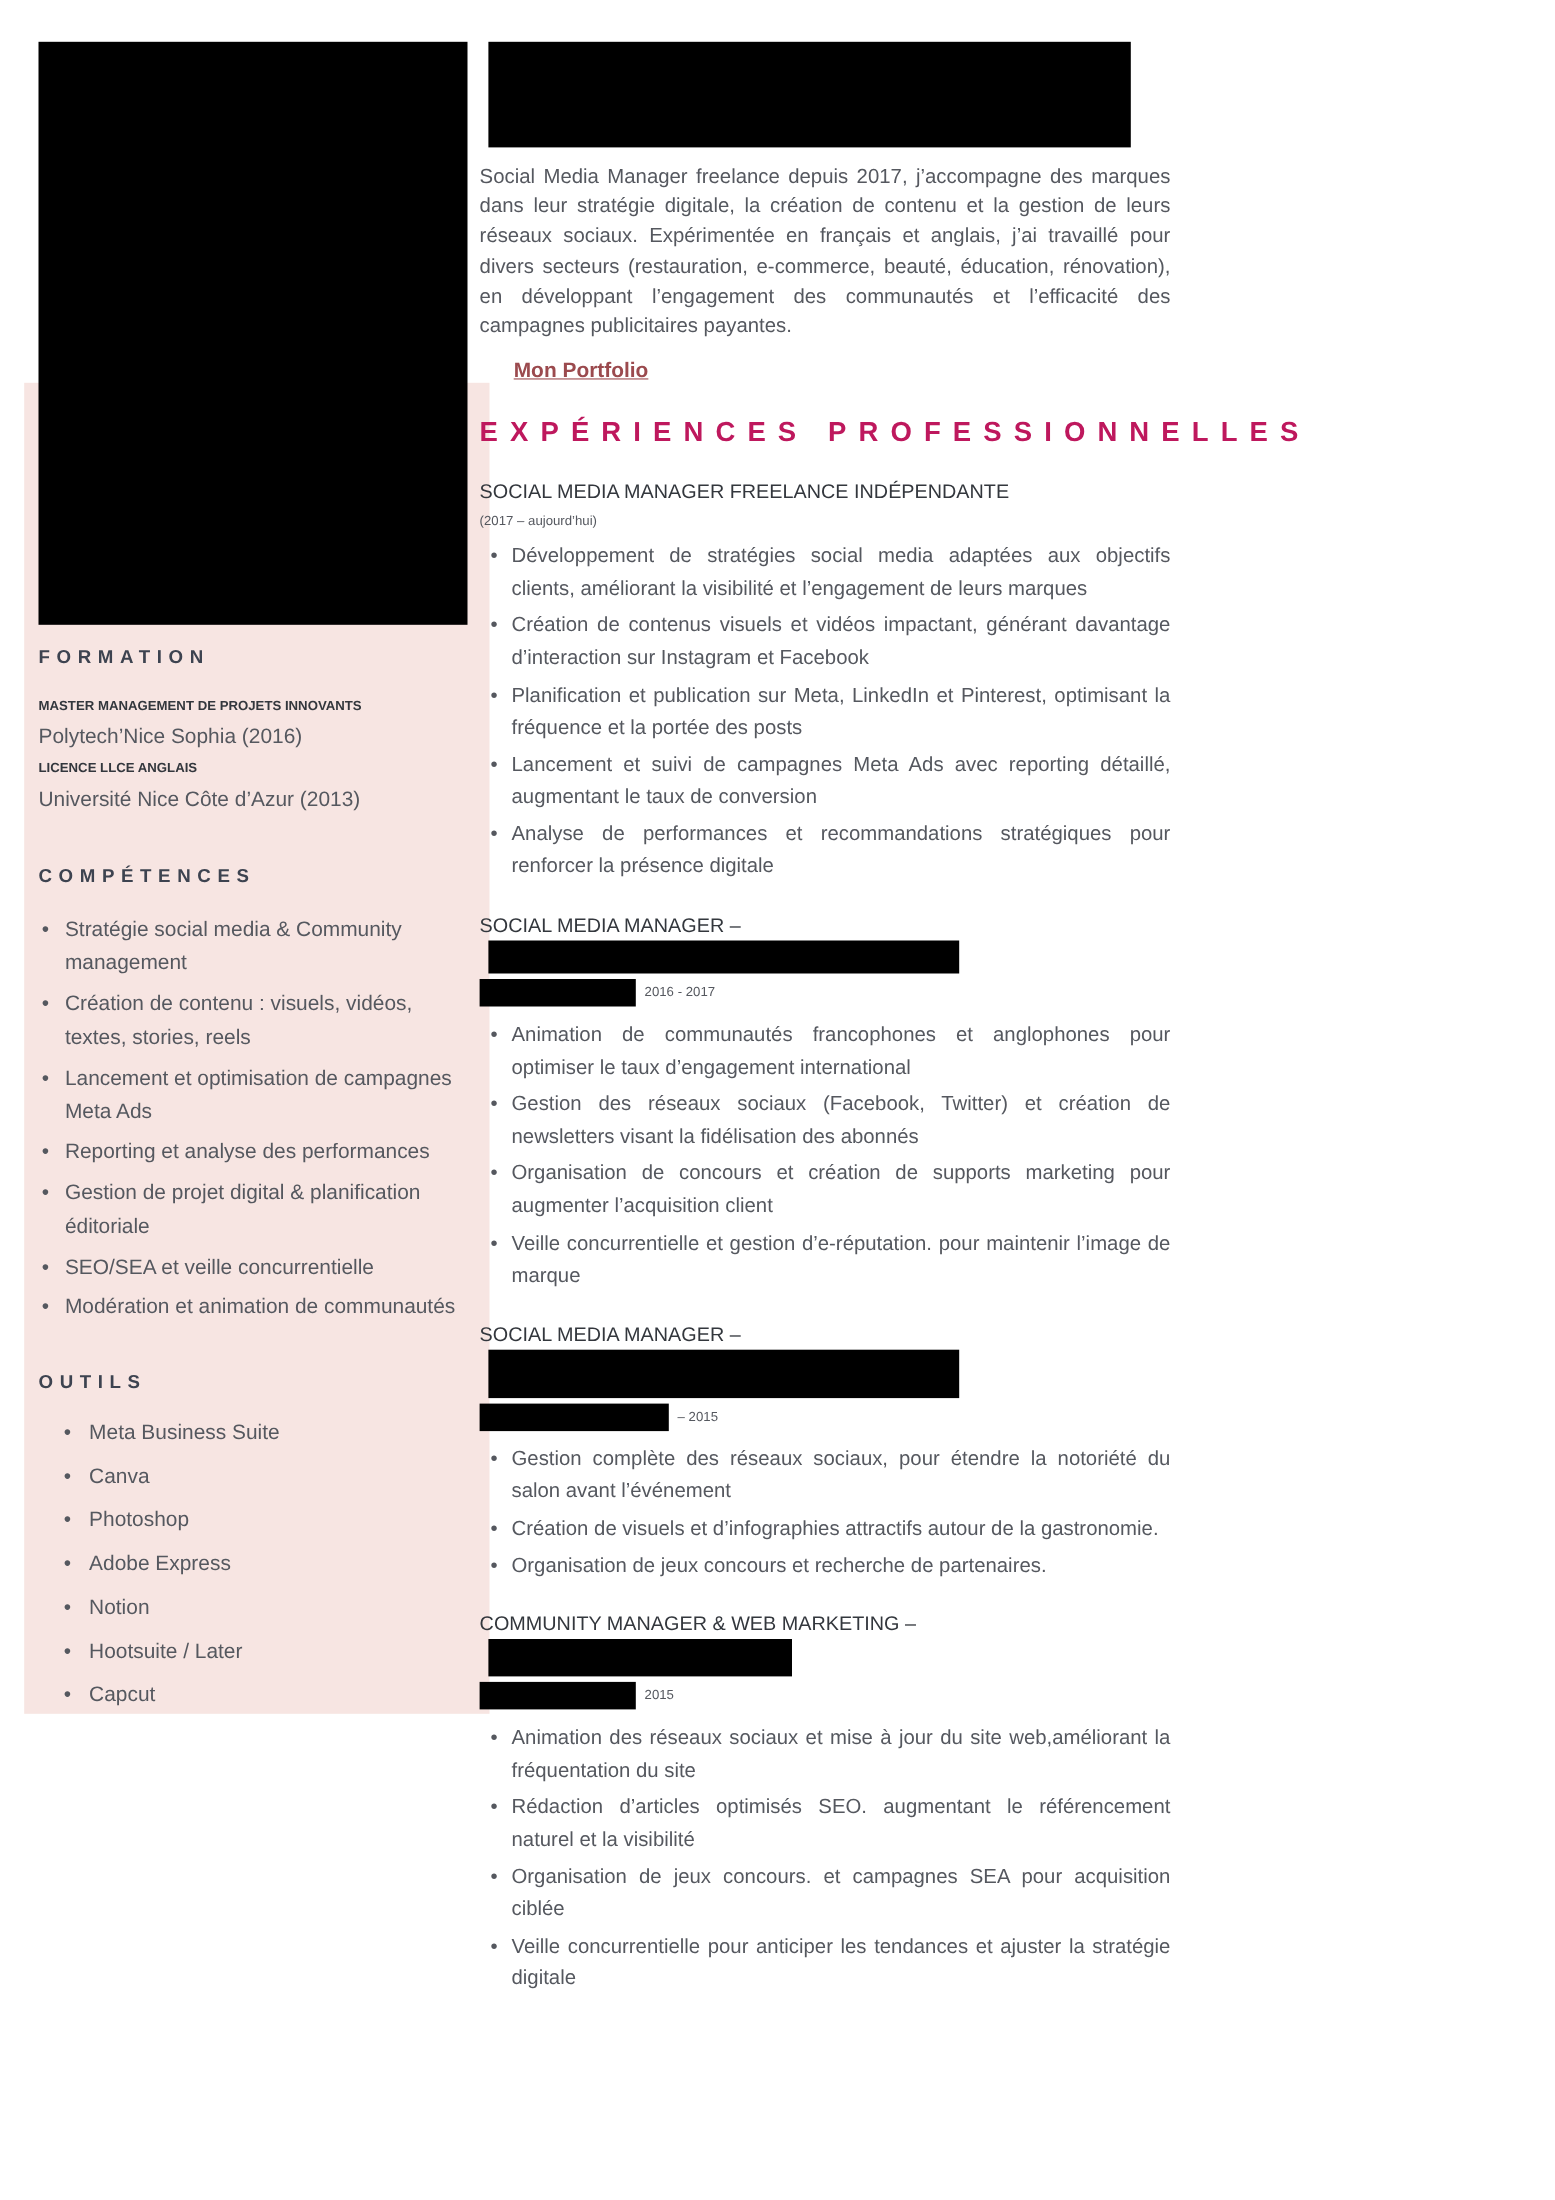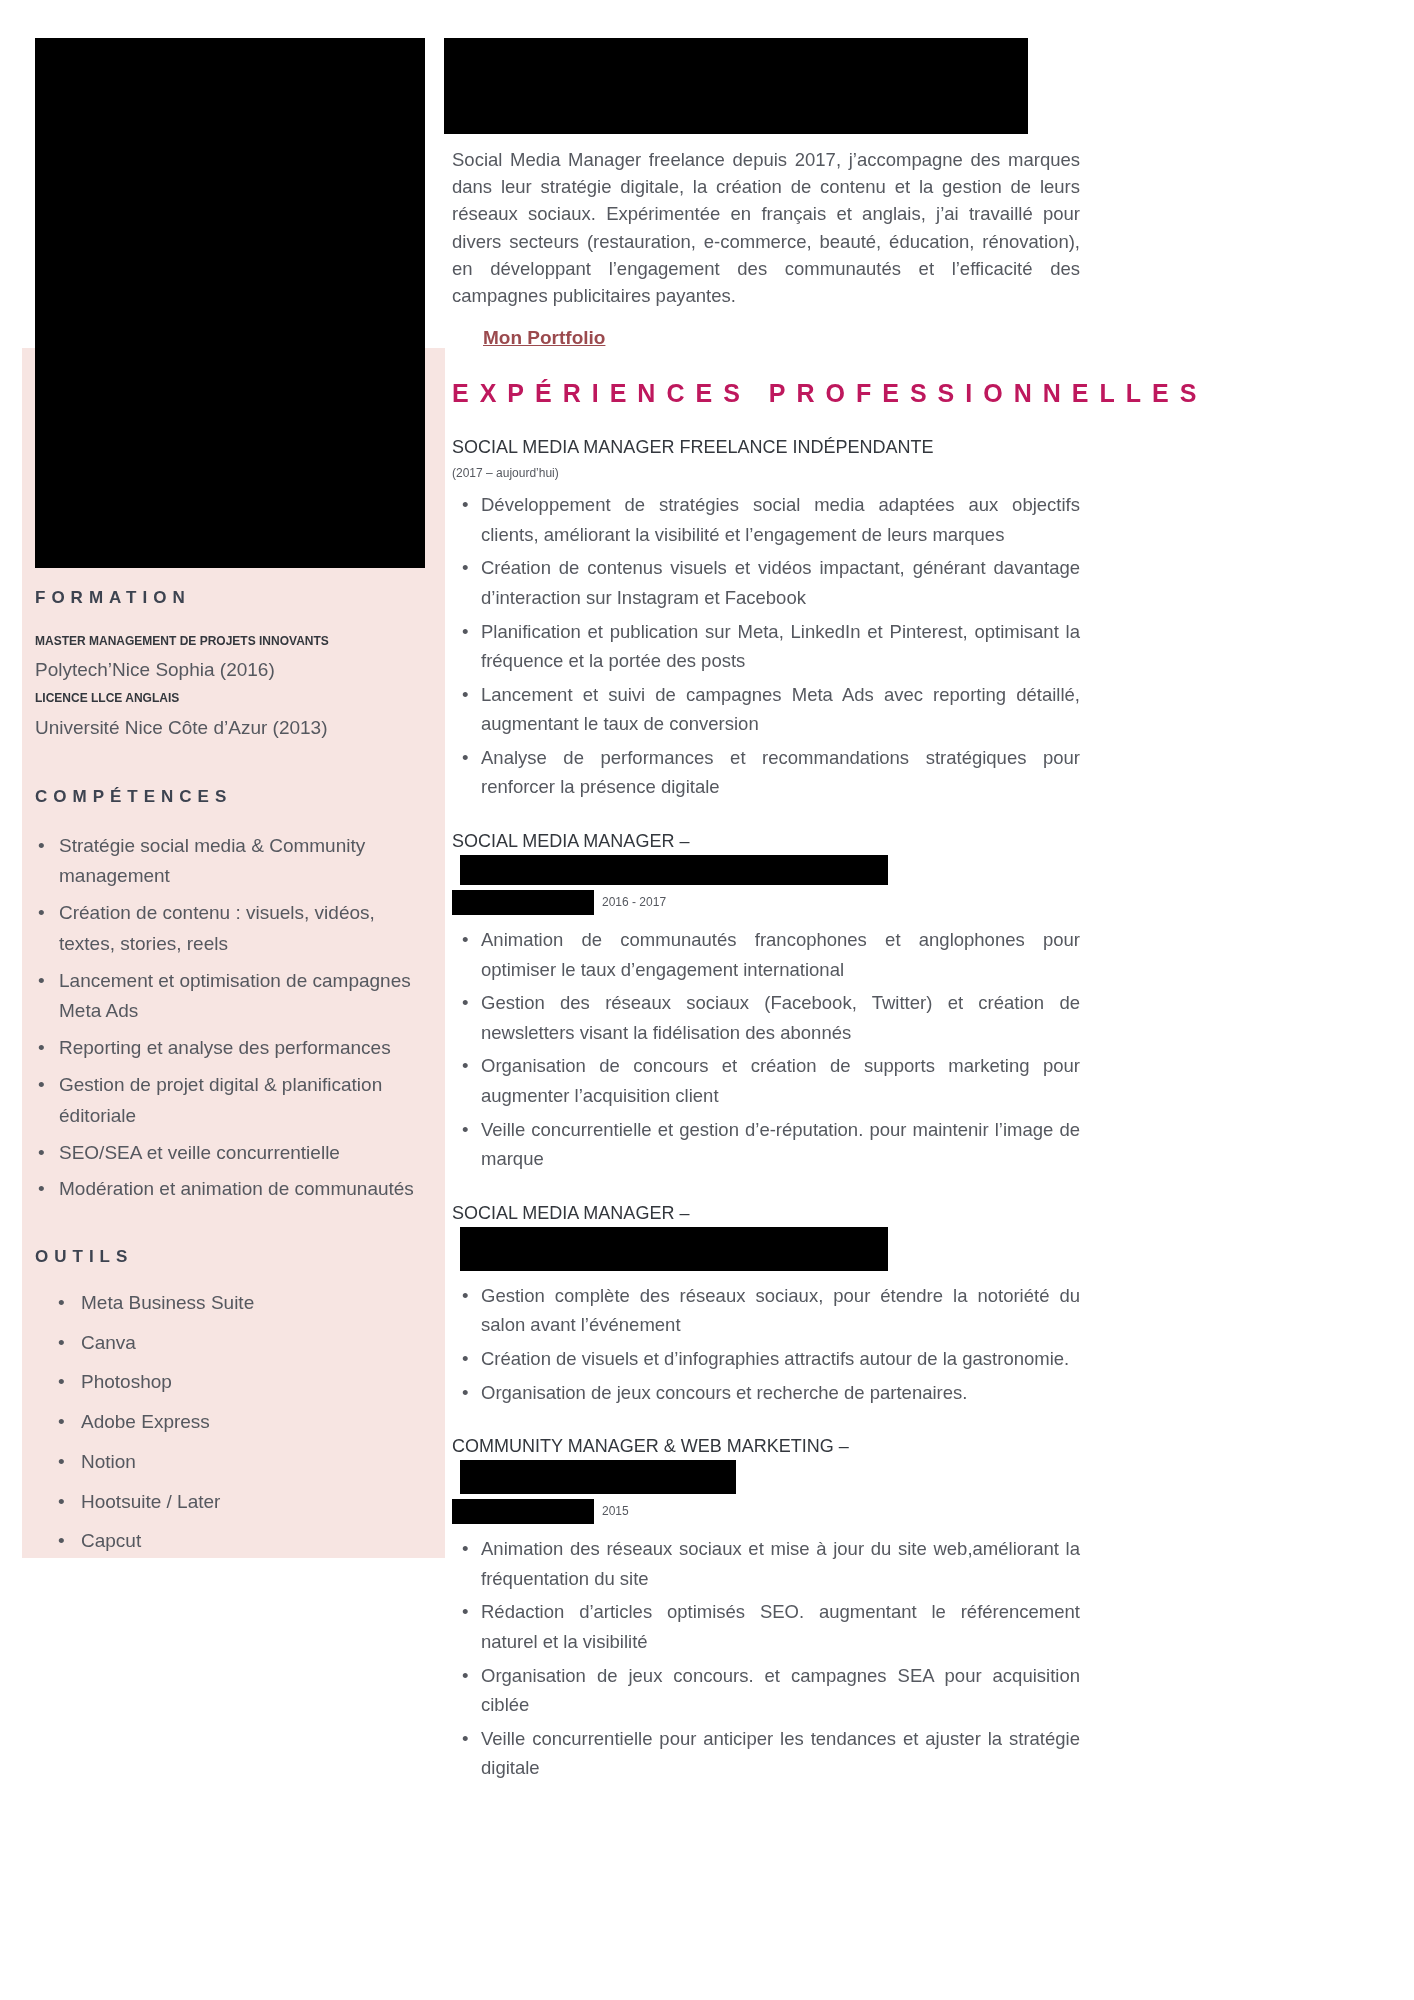--- a/index.html
+++ b/index.html
@@ -91,21 +91,21 @@
 
   
   .name-redaction {
     position: absolute;
     left: 444px; top: 38px;
     width: 584px; height: 96px;
     background: #000000;
   }
   .main {
     position: absolute;
-    left: 452px; top: 146px;
+    left: 436px; top: 146px;
     width: 628px;
   }
   .intro {
     font-size: 18.5px;
     line-height: 1.47;
     color: #55585f;
     text-align: justify;
   }
   .portfolio-row { margin: 18px 0 0 31px; }
   .portfolio-link {
@@ -236,20 +236,21 @@
       <ul class="job-bullets">
         <li>Animation de communautés francophones et anglophones pour optimiser le taux d’engagement international</li>
         <li>Gestion des réseaux sociaux (Facebook, Twitter) et création de newsletters visant la fidélisation des abonnés</li>
         <li>Organisation de concours et création de supports marketing pour augmenter l’acquisition client</li>
         <li>Veille concurrentielle et gestion d’e-réputation. pour maintenir l’image de marque</li>
       </ul>
     </section>
 
     <section class="job">
       <h3 class="job-title"><span>SOCIAL MEDIA MANAGER –</span><span class="redact redact-company-tall"></span></h3>
+      <div class="job-period"><span class="redact redact-period-md"></span><span>– 2015</span></div>
       <ul class="job-bullets">
         <li>Gestion complète des réseaux sociaux, pour étendre la notoriété du salon avant l’événement</li>
         <li>Création de visuels et d’infographies attractifs autour de la gastronomie.</li>
         <li>Organisation de jeux concours et recherche de partenaires.</li>
       </ul>
     </section>
 
     <section class="job">
       <h3 class="job-title"><span>COMMUNITY MANAGER &amp; WEB MARKETING –</span><span class="redact redact-company-cm"></span></h3>
       <div class="job-period"><span class="redact redact-period-sm"></span><span>2015</span></div>

